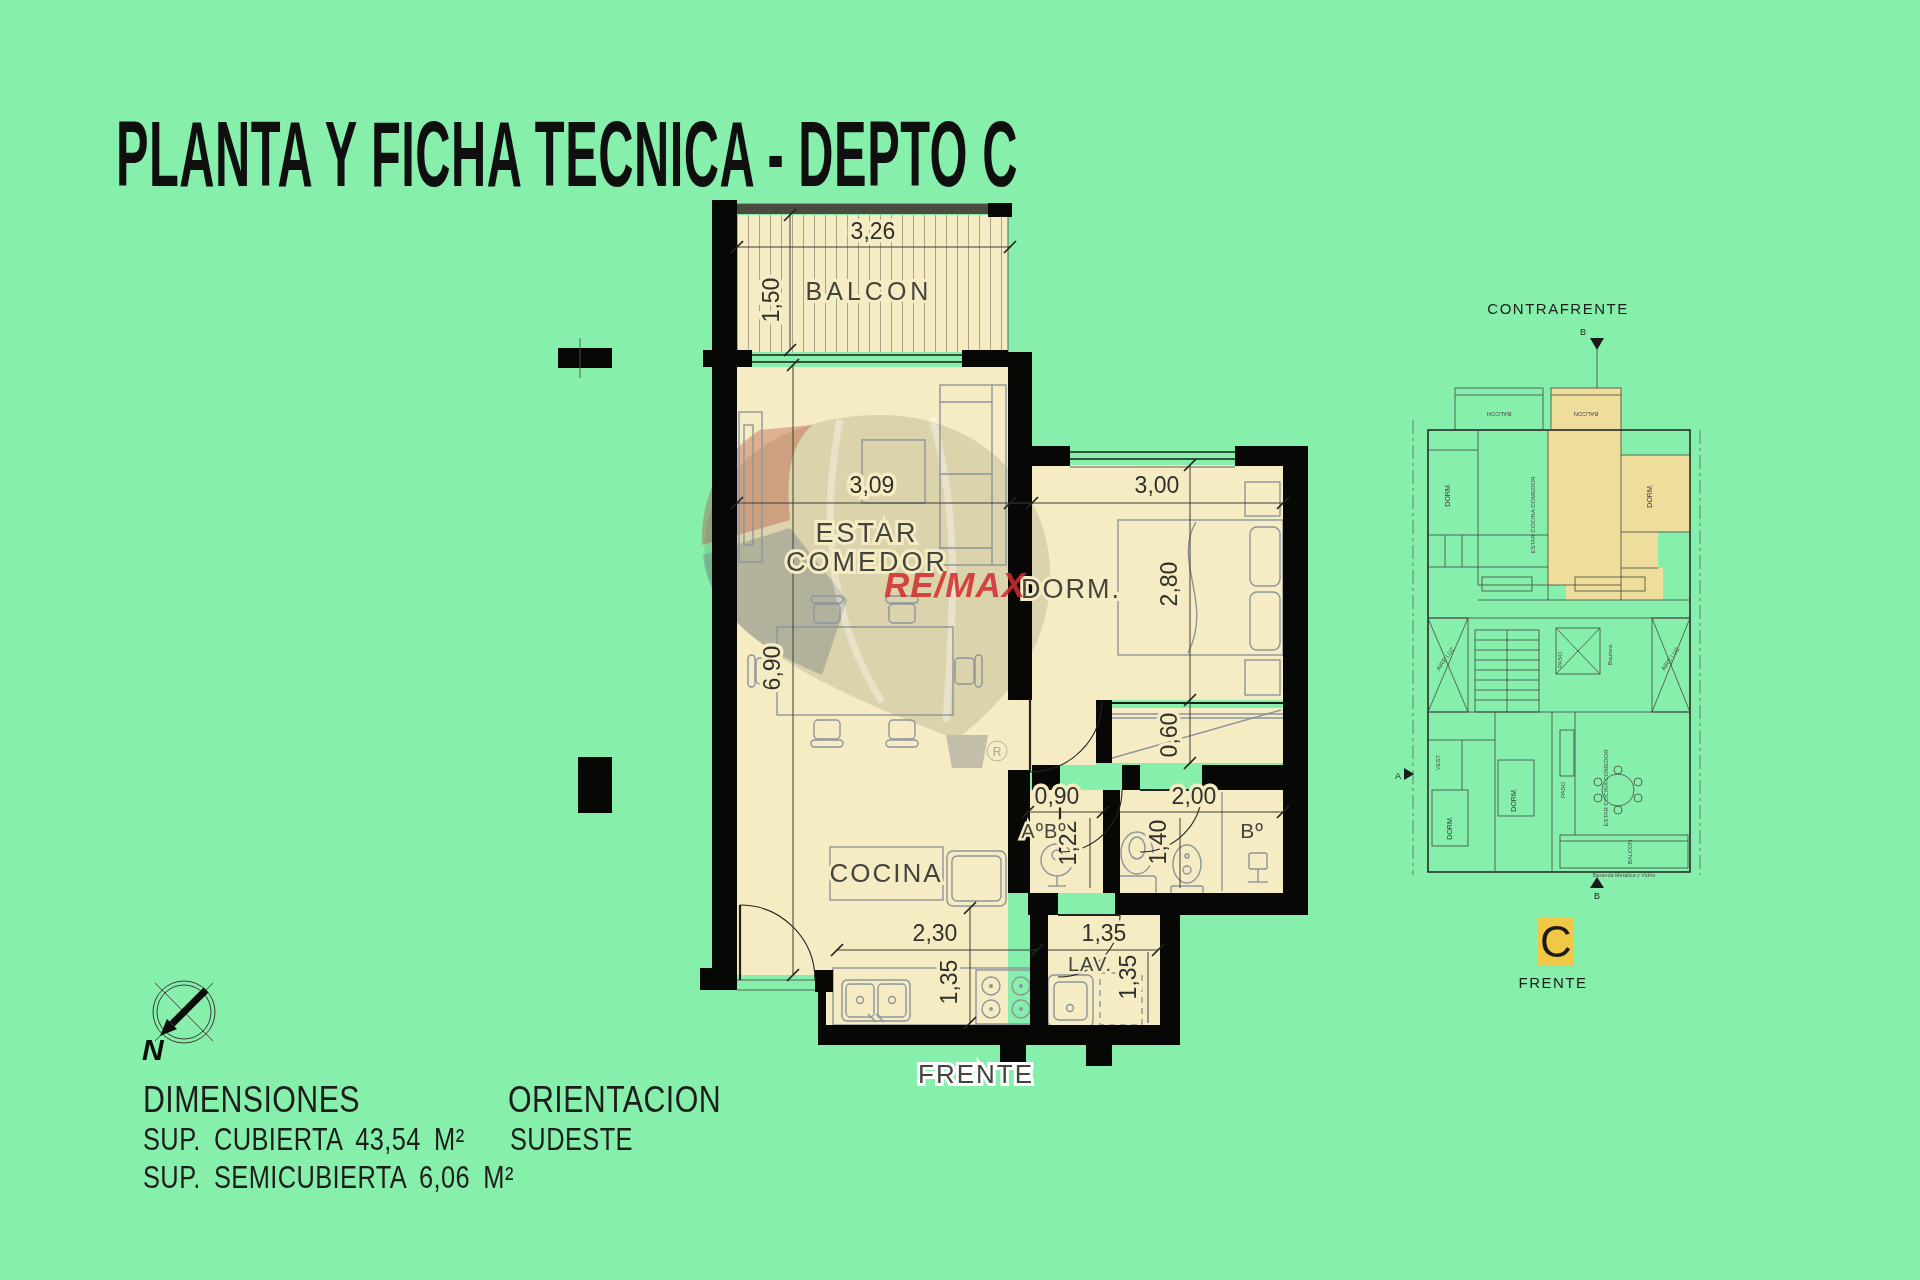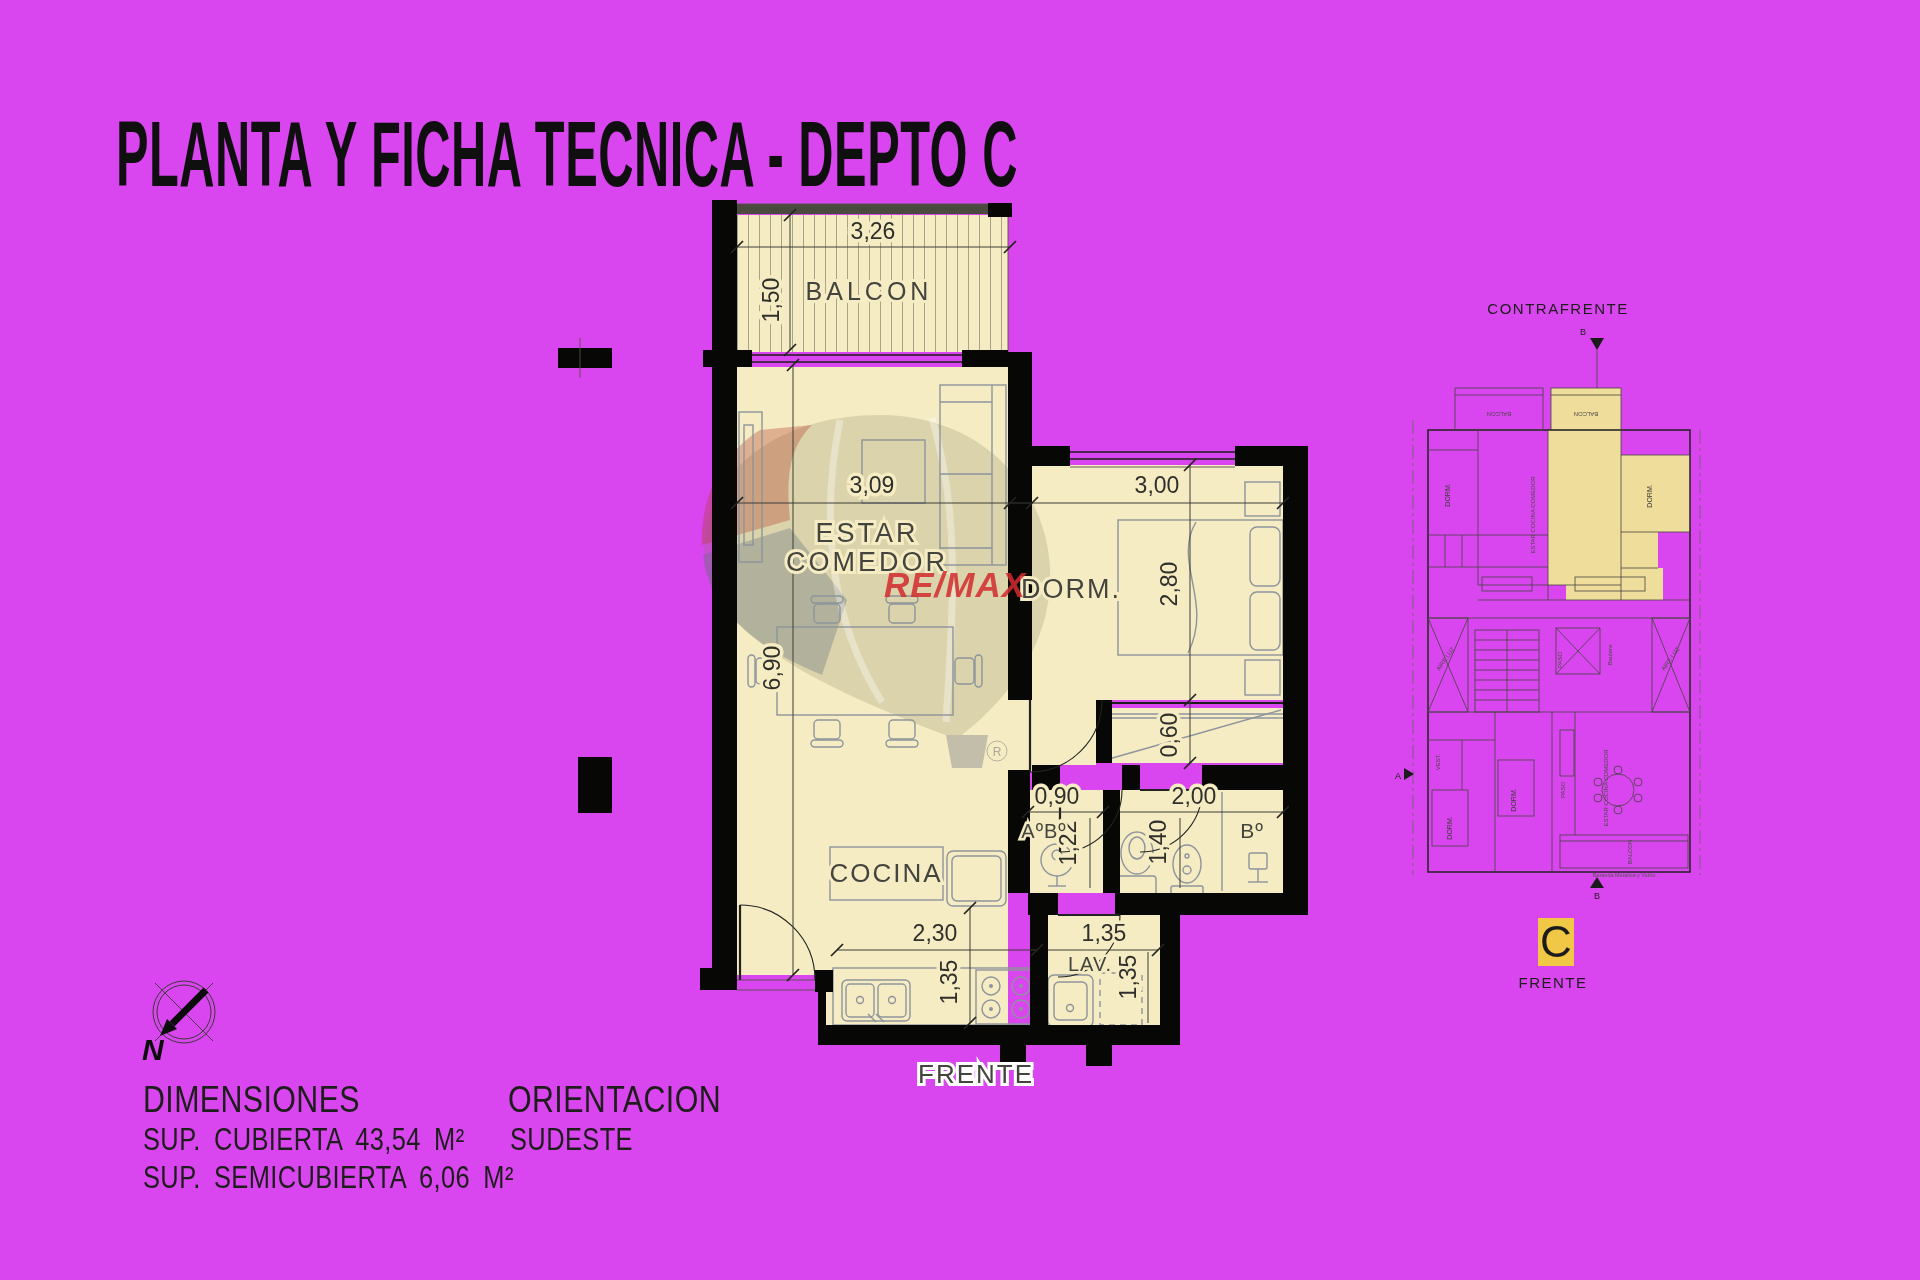--- a/index.html
+++ b/index.html
@@ -1,20 +1,20 @@
 <!DOCTYPE html>
 <html><head>
 <meta charset="utf-8">
 <style>
   :root{
     --cream:#f5ecc3; --wall:#070705; --fx:#8d949c; --hl:#eedd9b;
     --badge:#f1c846; --red:#d22b2e; --ink:#2f2f2b;
   }
   html,body{margin:0;padding:0;background:#e8e8e8;}
-  #canvas{position:relative;width:1920px;height:1280px;background:#d946ef;overflow:hidden;
+  #canvas{position:relative;width:1920px;height:1280px;background:#86efac;overflow:hidden;
           font-family:"Liberation Sans",sans-serif;}
   .title{position:absolute;left:116px;top:108px;font-size:92px;line-height:92px;font-weight:700;
          color:#0f0f0f;white-space:nowrap;transform:scaleX(0.53);transform-origin:left top;
          letter-spacing:1px;}
   .abs{position:absolute;white-space:nowrap;color:#1d1d1b;}
   .squeeze{transform:scaleX(0.82);transform-origin:left top;}
   .info-h{font-size:37px;letter-spacing:0.5px;}
   .info-l{font-size:31px;word-spacing:7px;letter-spacing:0.5px;}
   svg{position:absolute;}
   

